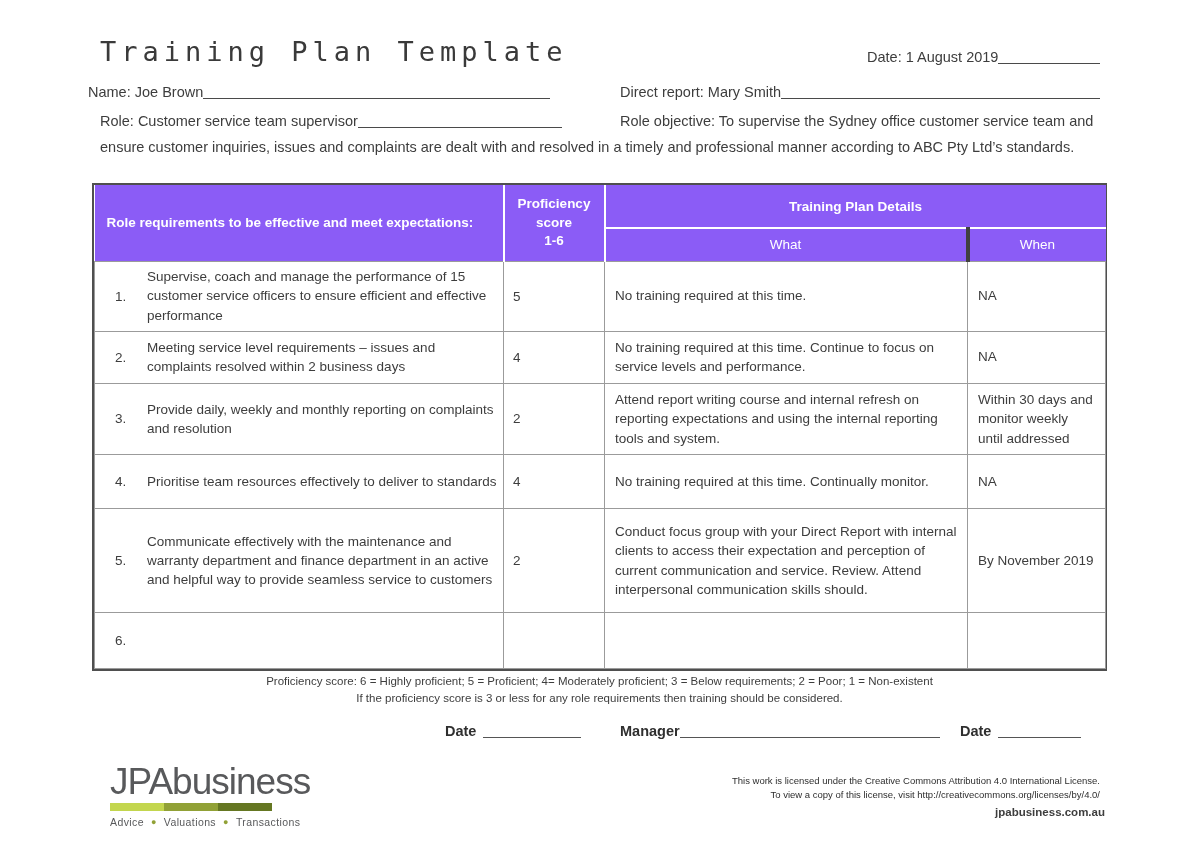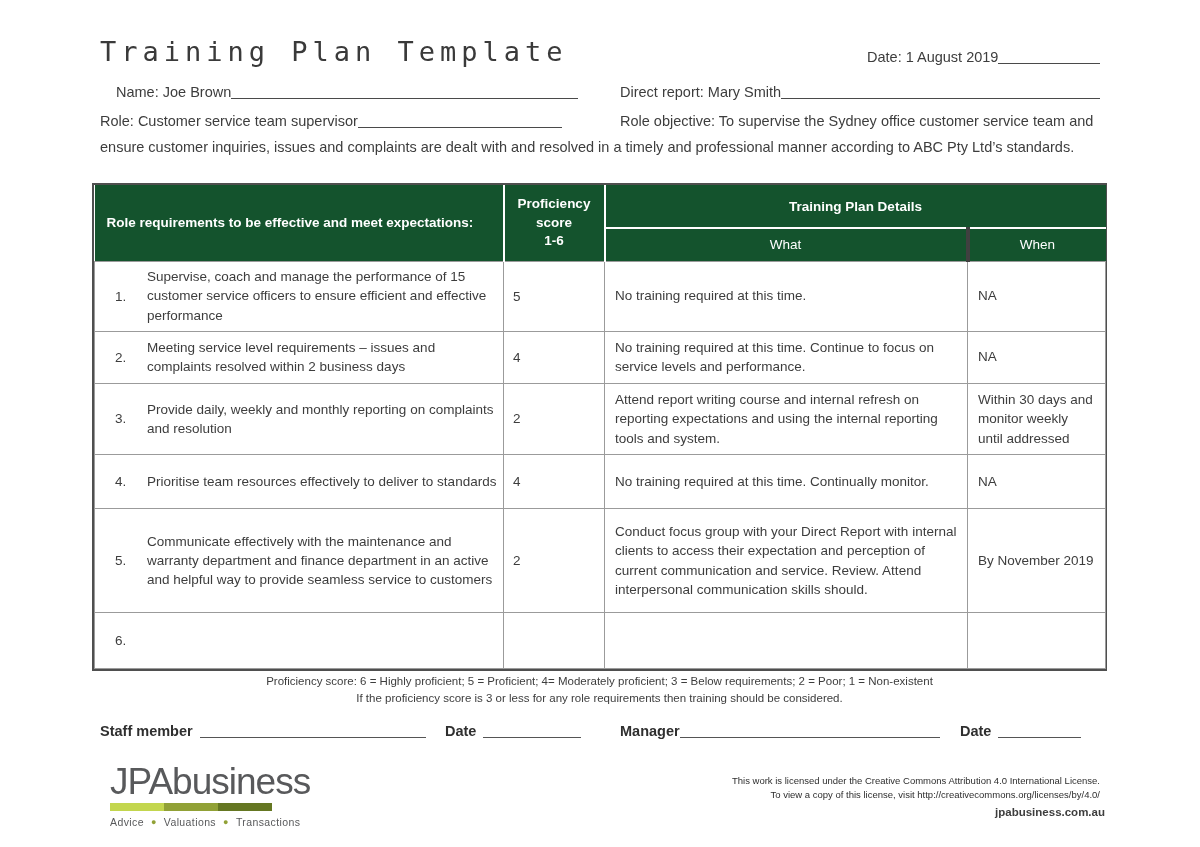--- a/index.html
+++ b/index.html
@@ -17,34 +17,34 @@
   
   .doc-title {
     position: absolute; left: 100px; top: 36px;
     font-family: "DejaVu Sans Mono", monospace;
     font-size: 27px; letter-spacing: 5px; color: #3a3a3a;
     white-space: nowrap;
   }
   .field-row { position: absolute; display: flex; align-items: flex-end; font-size: 14.5px; white-space: nowrap; }
   .uline { flex: 1 1 auto; border-bottom: 1.5px solid #4a4a4a; margin-bottom: 1px; min-width: 20px; }
   .row-date-top   { left: 867px; top: 49px;  width: 233px; }
-  .row-name-left  { left: 116px; top: 84px;  width: 462px; }
+  .row-name-left  { left: 88px; top: 84px;  width: 462px; }
   .row-name-right { left: 620px; top: 84px;  width: 480px; }
   .row-role-left  { left: 100px; top: 113px; width: 462px; }
   .row-role-right { left: 620px; top: 113px; width: 480px; }
   .objective-cont { position: absolute; left: 100px; top: 139px; width: 1005px; font-size: 14.5px; }
 
   
   .table-wrap {
     position: absolute; left: 92px; top: 183px; width: 1015px;
     border: 2px solid #4f4f4f;
   }
   table.plan { border-collapse: collapse; width: 100%; table-layout: fixed; }
   thead th {
-    background: #14532d; color: #ffffff; font-weight: bold; font-size: 13.5px;
+    background: #8b5cf6; color: #ffffff; font-weight: bold; font-size: 13.5px;
     vertical-align: middle; padding: 0;
   }
   th.h-role { text-align: left; padding-left: 12px; border-right: 2px solid #ffffff; }
   th.h-prof { border-right: 2px solid #ffffff; text-align: center; white-space: pre-line; line-height: 1.35; }
   th.h-details { border-bottom: 2px solid #ffffff; text-align: center; height: 43px; }
   th.h-what { border-right: 4px solid #404040; text-align: center; height: 33px; font-weight: normal; }
   th.h-when { text-align: center; height: 33px; font-weight: normal; }
   tbody td {
     border: 1px solid #9b9b9b; vertical-align: middle;
     font-size: 13.5px; color: #3d3d3d; padding: 0;
@@ -207,25 +207,20 @@
       </tbody>
     </table>
   </div>
 
   <div class="legend">
     <div>Proficiency score: 6 = Highly proficient; 5 = Proficient; 4= Moderately proficient; 3 = Below requirements; 2 = Poor; 1 = Non-existent</div>
     <div>If the proficiency score is 3 or less for any role requirements then training should be considered.</div>
   </div>
 
   <div class="sig-row">
-    <div class="sig-item sig-staff">
-      <span>Staff member</span>
-      <span class="sig-gap"></span>
-      <span class="uline"></span>
-    </div>
     <div class="sig-item sig-date1">
       <span>Date</span>
       <span class="sig-gap"></span>
       <span class="uline"></span>
     </div>
     <div class="sig-item sig-manager">
       <span>Manager</span>
       <span class="uline"></span>
     </div>
     <div class="sig-item sig-date2">

